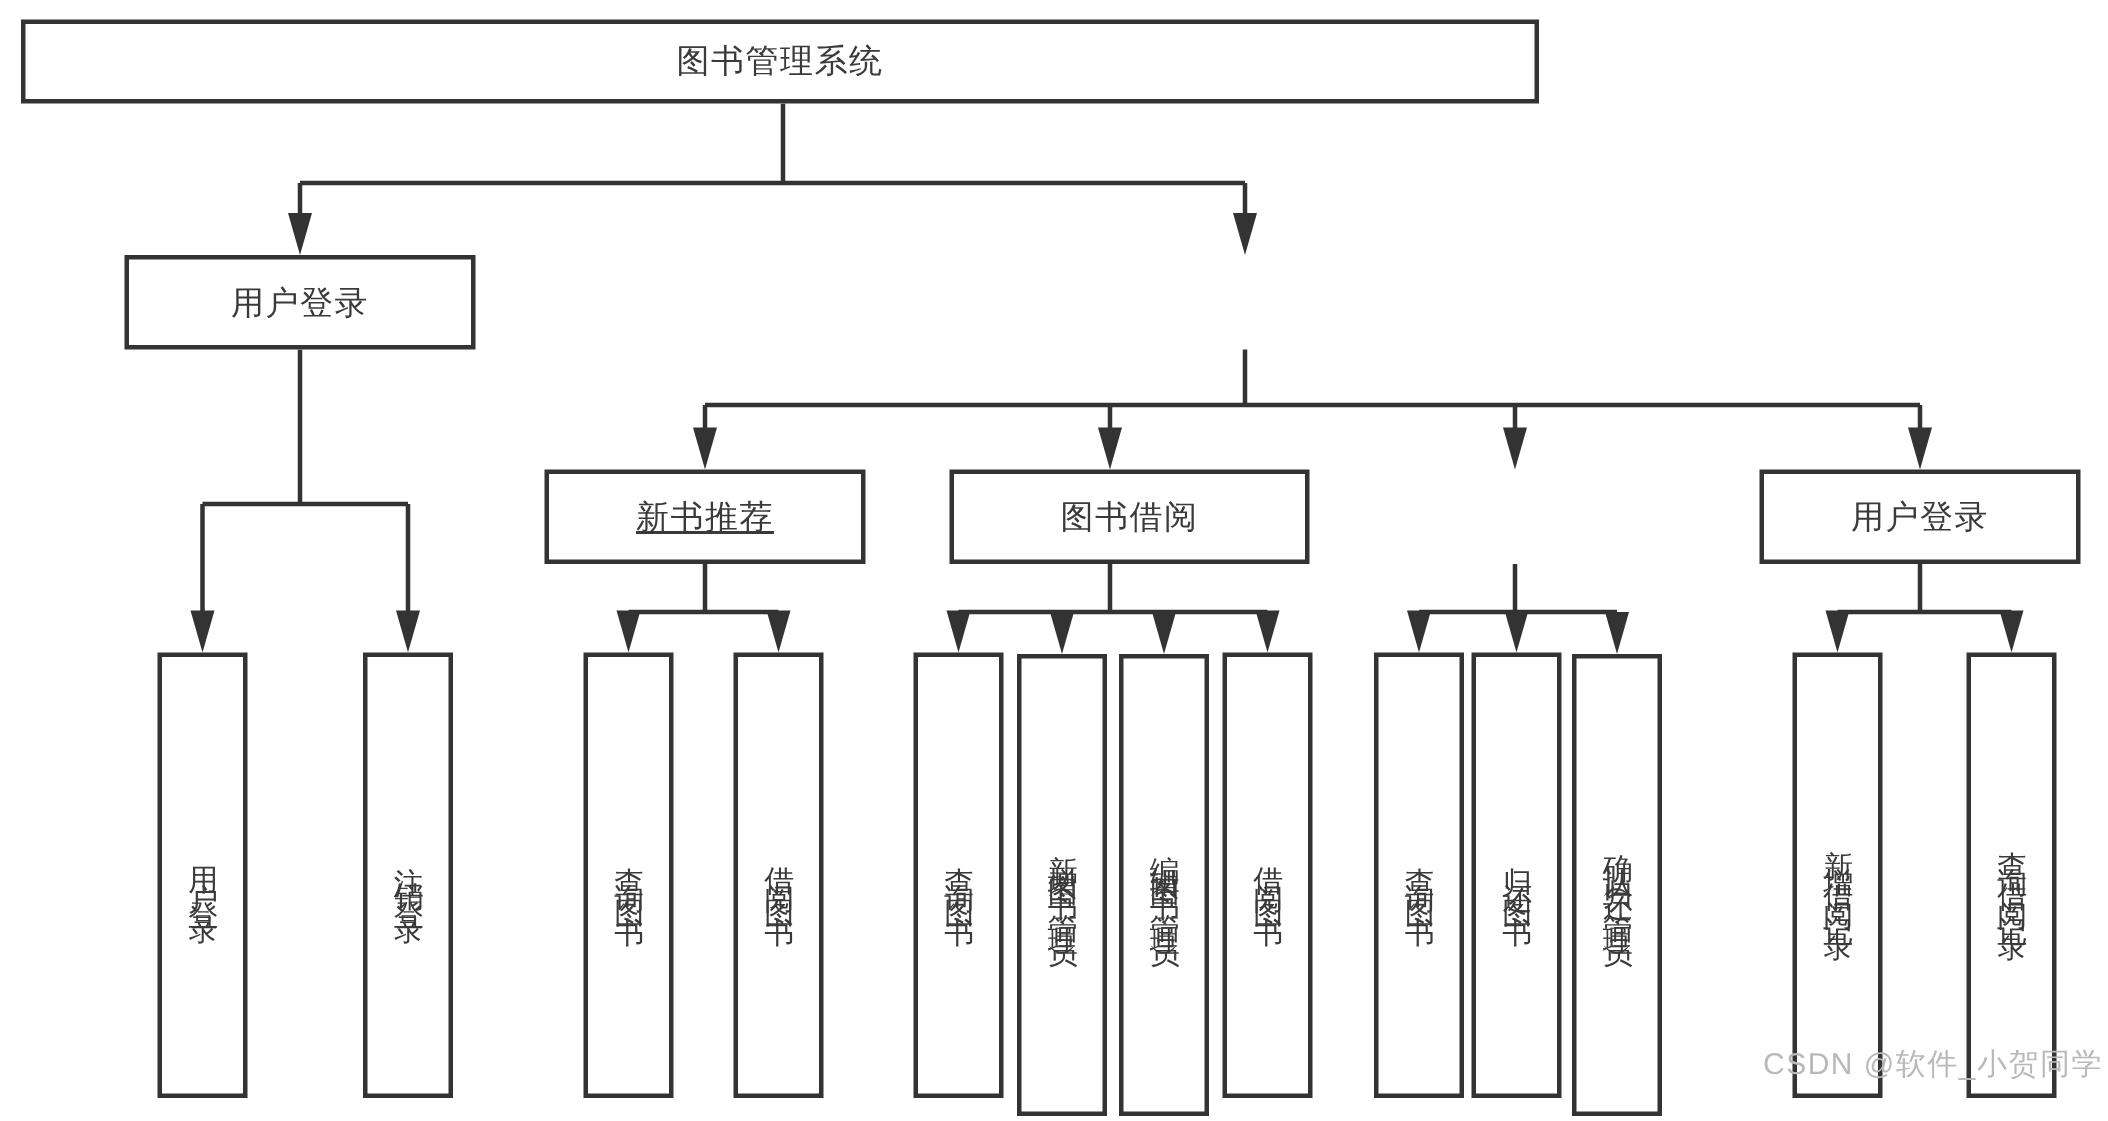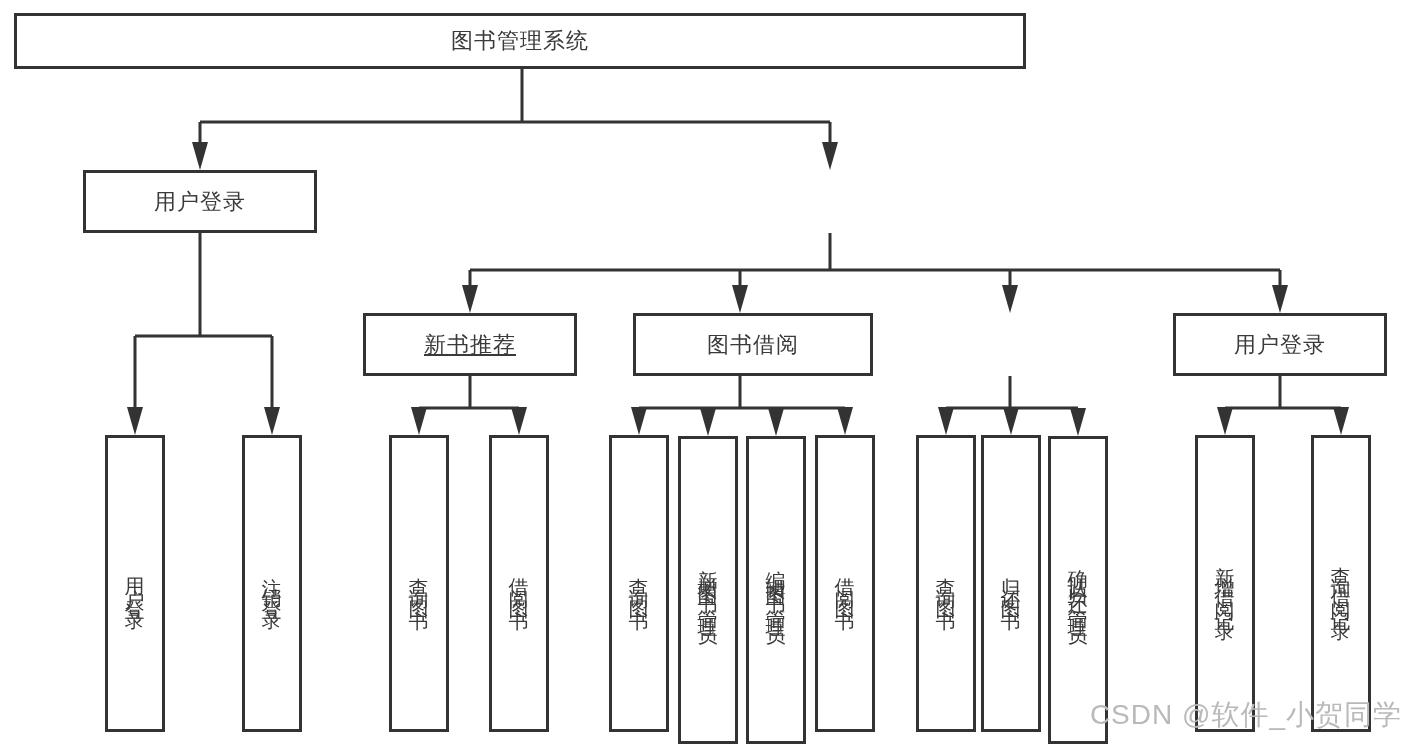--- a/index.html
+++ b/index.html
@@ -33,21 +33,21 @@
     writing-mode:vertical-rl;
     text-orientation:mixed;
     font-size:20px;
     letter-spacing:11px;
     line-height:1;
   }
   .vbox.tall{letter-spacing:8px;}
   .watermark{
     position:absolute;
     right:3px;top:696px;
-    font-size:28px;
+    font-size:20px;
     color:var(--watermark);
     letter-spacing:1px;
     z-index:5;
     white-space:nowrap;
   }
 </style>
 </head>
 <body>
 
 <div class="stage">

